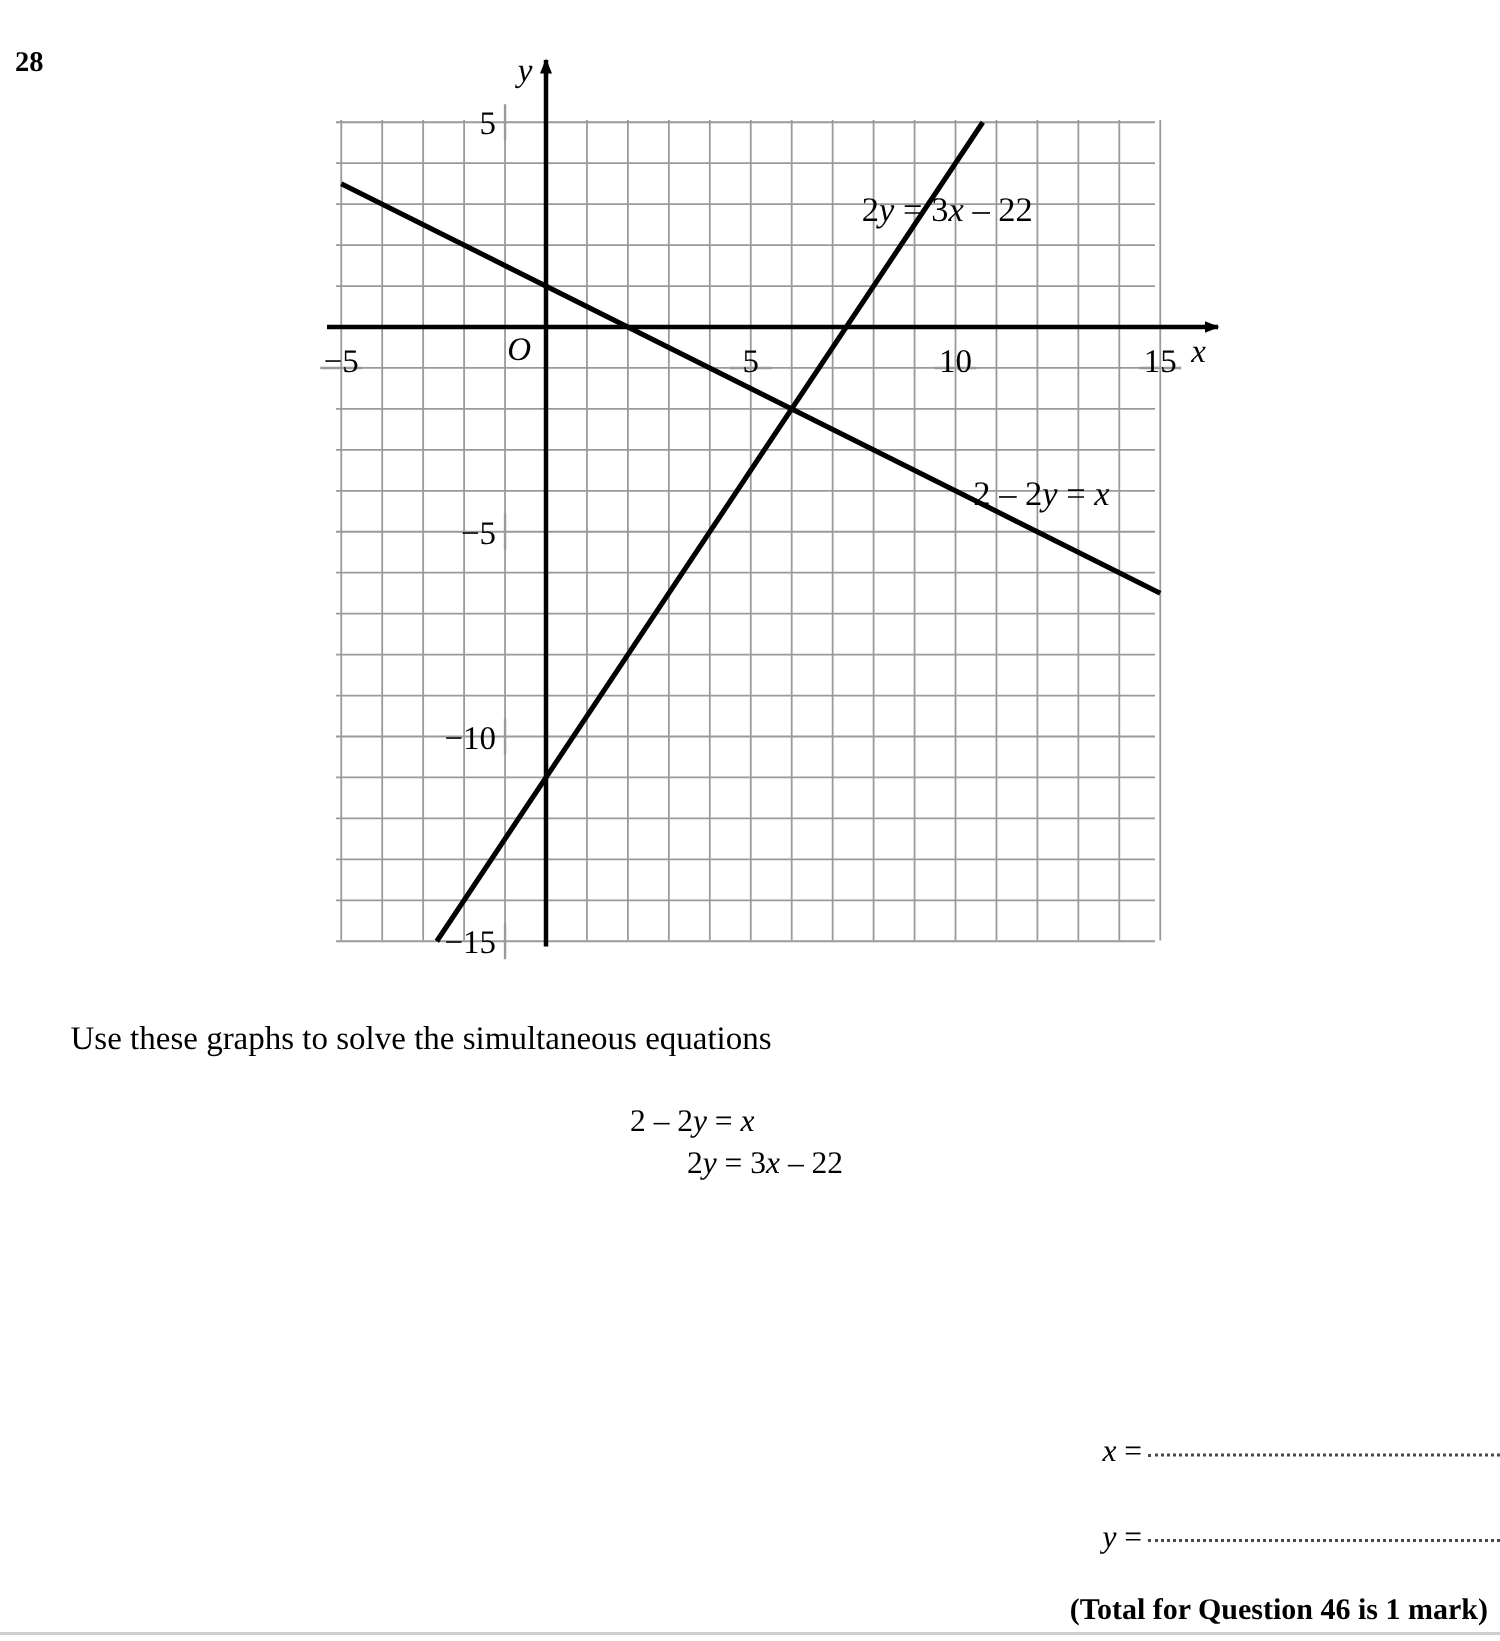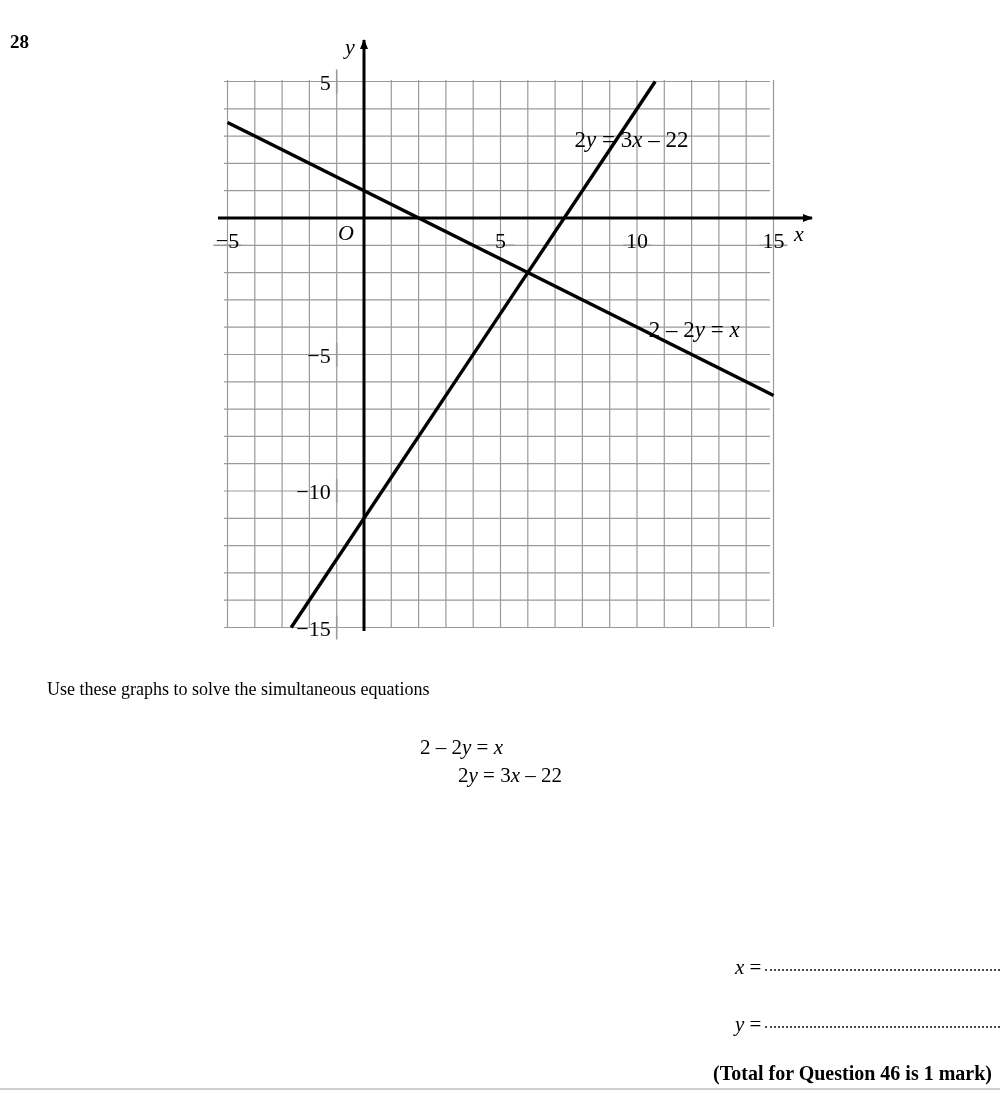--- a/index.html
+++ b/index.html
@@ -39,21 +39,21 @@
     position: absolute;
     left: 0;
     top: 0;
   }
 
   
   #instruction-text {
     position: absolute;
     left: 47px;
     top: 679px;
-    font-size: 18px;
+    font-size: 22px;
     font-family: "Liberation Serif", "DejaVu Serif", serif;
     white-space: nowrap;
   }
 
   #equations-block {
     position: absolute;
     left: 420px;
     top: 733px;
     font-size: 21px;
     font-family: "Liberation Serif", "DejaVu Serif", serif;

